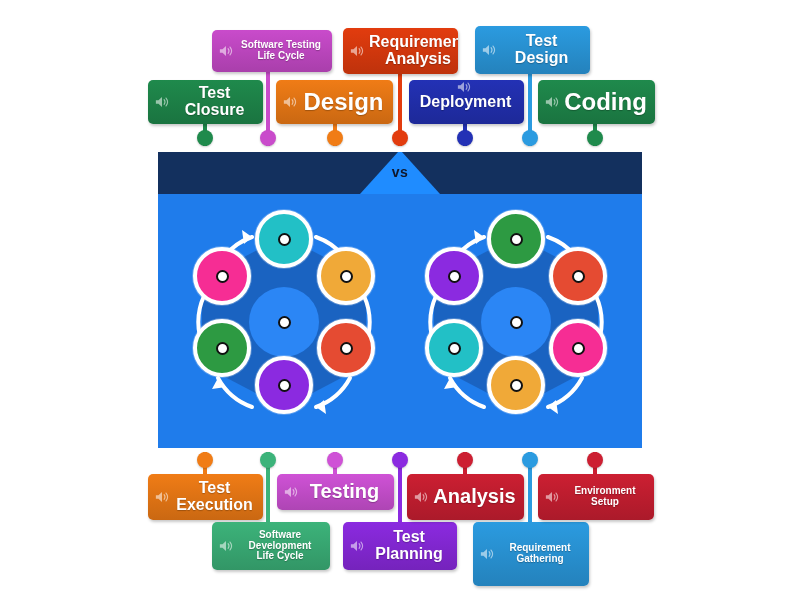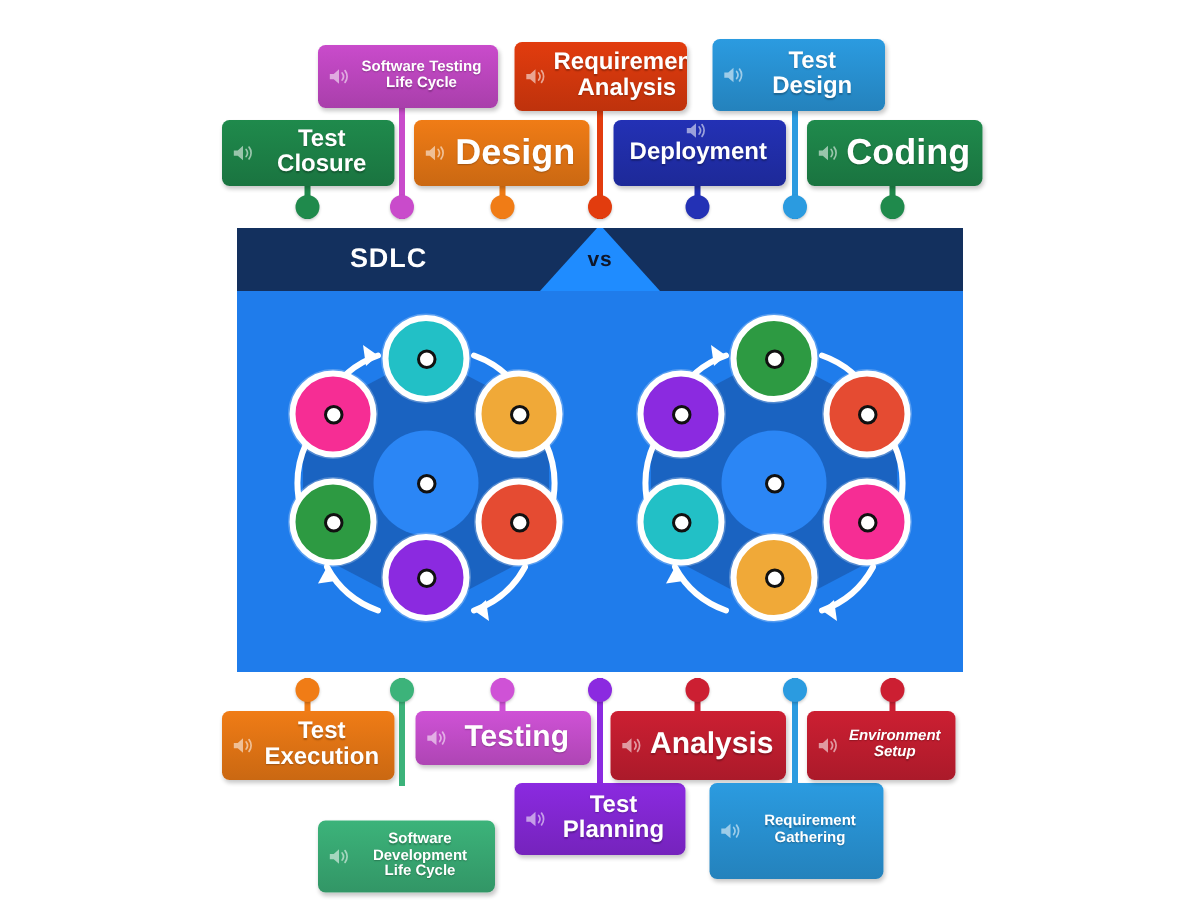--- a/index.html
+++ b/index.html
@@ -183,21 +183,20 @@
 
 <div id="stage">
 
   <div class="panel">
 
     <div class="panel-header"></div>
     <div class="hdr-notch"></div>
     <div class="hdr-left-cut"></div>
     <div class="hdr-right-cut"></div>
 
-    <div class="hdr-title sdlc">SDLC</div>
     <div class="hdr-vs">vs</div>
 
     <div class="cluster left">
       <div class="hex-bg"></div>
       <svg class="arc" width="236" height="236" viewBox="0 0 236 236">
         <g fill="none" stroke="#ffffff" stroke-width="4" stroke-linecap="round">
           <path d="M52,62 A 62 62 0 0 1 86,33"></path>
           <path d="M150,33 A 62 62 0 0 1 184,62"></path>
           <path d="M198,92 A 62 62 0 0 1 198,144"></path>
           <path d="M184,174 A 62 62 0 0 1 150,203"></path>
@@ -384,21 +383,21 @@
             <path fill="none" stroke="#ffffff" stroke-width="1.3" stroke-linecap="round" d="M11.4 5.3a4.4 4.4 0 0 1 0 5.4"></path>
             <path fill="none" stroke="#ffffff" stroke-width="1.3" stroke-linecap="round" d="M13.6 3.5a7.2 7.2 0 0 1 0 9"></path>
           </svg></span>
         <span class="txt">Test
 Execution</span>
       </div>
       <div class="pin" style="left: 263px; top: 452px; height: 72px;">
         <div class="stem" style="background: rgb(60, 179, 122);"></div>
         <div class="ball" style="background: rgb(60, 179, 122); box-shadow: rgba(0, 0, 0, 0.22) 0px 1px 2px; top: 0px;"></div>
       </div>
-      <div class="lbl sz-sm" style="left: 212px; top: 522px; width: 118px; height: 48px; background: linear-gradient(rgb(60, 179, 122) 0%, rgb(50, 150, 102) 100%); margin-top: 25px;">
+      <div class="lbl sz-sm" style="left: 212px; top: 522px; width: 118px; height: 48px; background: linear-gradient(rgb(60, 179, 122) 0%, rgb(50, 150, 102) 100%);">
         <span class="spk"><svg viewBox="0 0 18 16" width="16" height="14">
             <path fill="#ffffff" d="M2 6h3l4-3.6v11.2L5 10H2z"></path>
             <path fill="none" stroke="#ffffff" stroke-width="1.3" stroke-linecap="round" d="M11.4 5.3a4.4 4.4 0 0 1 0 5.4"></path>
             <path fill="none" stroke="#ffffff" stroke-width="1.3" stroke-linecap="round" d="M13.6 3.5a7.2 7.2 0 0 1 0 9"></path>
           </svg></span>
         <span class="txt">Software
 Development
 Life Cycle</span>
       </div>
       <div class="pin" style="left: 330px; top: 452px; height: 24px;">
@@ -448,21 +447,21 @@
             <path fill="none" stroke="#ffffff" stroke-width="1.3" stroke-linecap="round" d="M11.4 5.3a4.4 4.4 0 0 1 0 5.4"></path>
             <path fill="none" stroke="#ffffff" stroke-width="1.3" stroke-linecap="round" d="M13.6 3.5a7.2 7.2 0 0 1 0 9"></path>
           </svg></span>
         <span class="txt">Requirement
 Gathering</span>
       </div>
       <div class="pin" style="left: 590px; top: 452px; height: 24px;">
         <div class="stem" style="background: rgb(204, 31, 50);"></div>
         <div class="ball" style="background: rgb(204, 31, 50); box-shadow: rgba(0, 0, 0, 0.22) 0px 1px 2px; top: 0px;"></div>
       </div>
-      <div class="lbl sz-sm" style="left: 538px; top: 474px; width: 99px; height: 46px; background: linear-gradient(rgb(204, 31, 50) 0%, rgb(171, 26, 42) 100%); font-style: italic;">
+      <div class="lbl sz-sm" style="left: 538px; top: 474px; width: 116px; height: 46px; background: linear-gradient(rgb(204, 31, 50) 0%, rgb(171, 26, 42) 100%);">
         <span class="spk"><svg viewBox="0 0 18 16" width="16" height="14">
             <path fill="#ffffff" d="M2 6h3l4-3.6v11.2L5 10H2z"></path>
             <path fill="none" stroke="#ffffff" stroke-width="1.3" stroke-linecap="round" d="M11.4 5.3a4.4 4.4 0 0 1 0 5.4"></path>
             <path fill="none" stroke="#ffffff" stroke-width="1.3" stroke-linecap="round" d="M13.6 3.5a7.2 7.2 0 0 1 0 9"></path>
           </svg></span>
         <span class="txt">Environment
 Setup</span>
       </div>
     </div>
 

